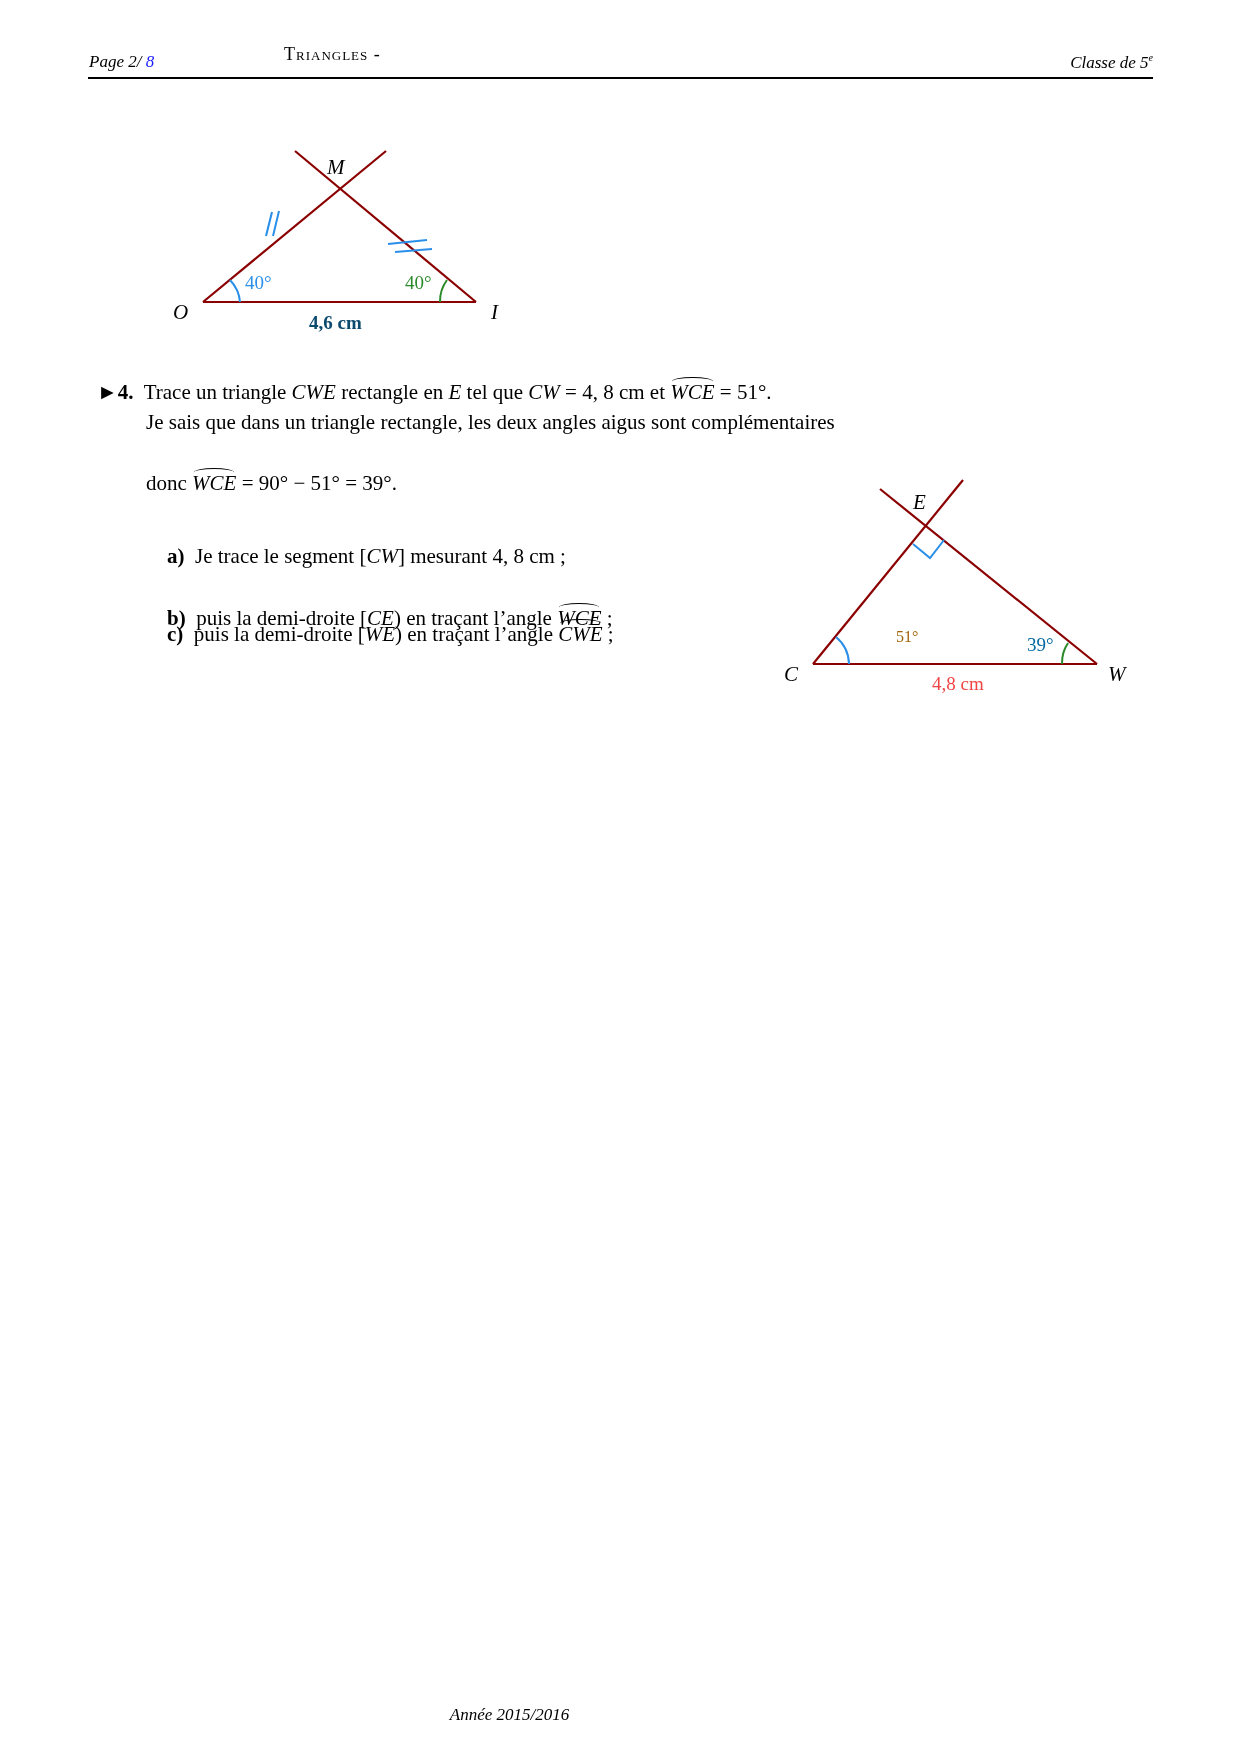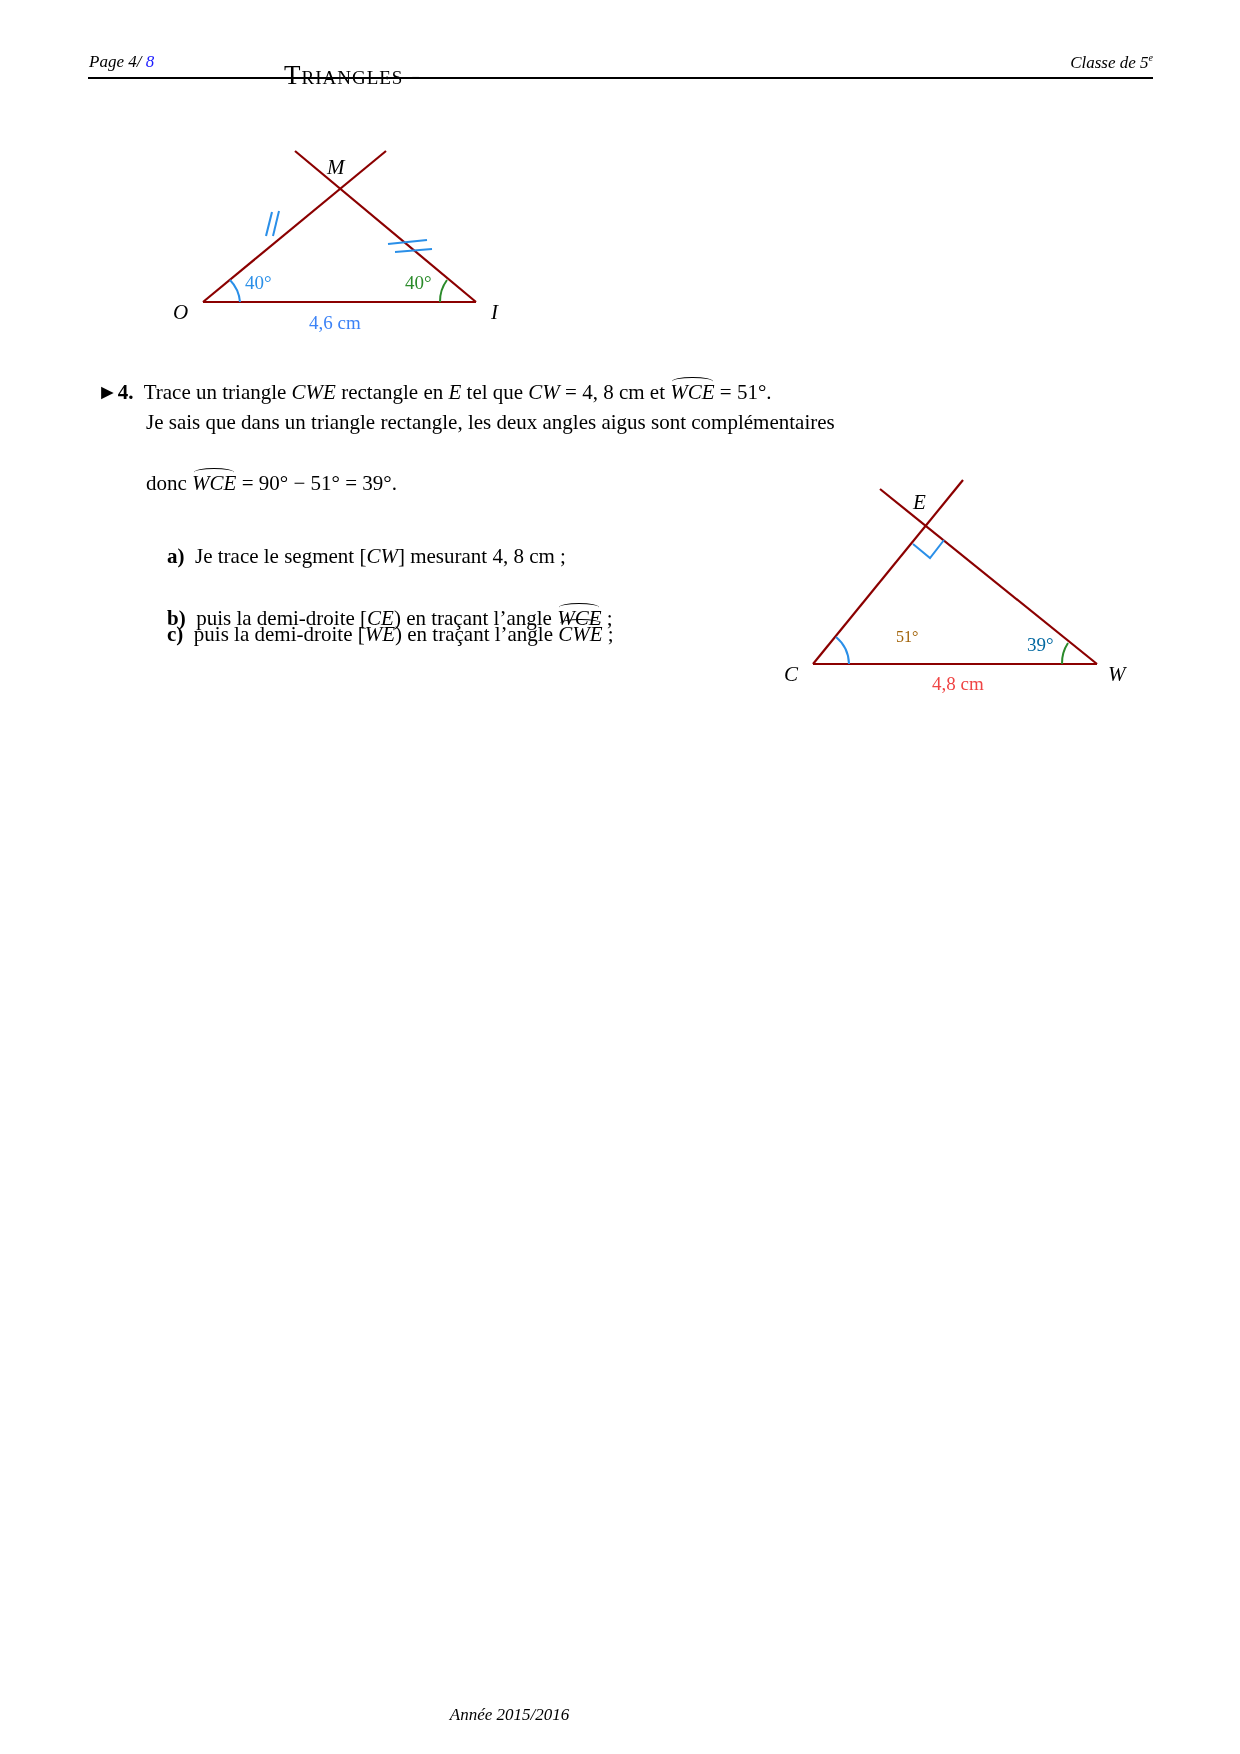--- a/index.html
+++ b/index.html
@@ -1,37 +1,37 @@
 <!DOCTYPE html>
 <html><head>
 <meta charset="utf-8">
 <style>
   html, body { margin: 0; padding: 0; background: #ffffff; }
   body { width: 1240px; height: 1754px; position: relative; overflow: hidden;
          font-family: "DejaVu Serif", "Liberation Serif", serif; color: #000; }
   .abs { position: absolute; white-space: nowrap; }
   .header-left { left: 89px; top: 52px; font-style: italic; font-size: 17px; font-family: "Liberation Serif", serif; }
   .header-left .pg-link { color: #1a1aff; }
-  .header-title { left: 284px; top: 60px; font-size: 27px; font-family: "Liberation Serif", serif; letter-spacing: 1px; font-variant: small-caps; }
+  .header-title { left: 284px; top: 44px; font-size: 18px; font-family: "Liberation Serif", serif; letter-spacing: 1px; font-variant: small-caps; }
   .header-right { right: 87px; top: 52px; font-style: italic; font-size: 17px; font-family: "Liberation Serif", serif; }
   .header-right sup { font-size: 10px; }
   .header-rule { left: 88px; top: 77px; width: 1065px; height: 2px; background: #000; }
   .text { font-family: "Liberation Serif", serif; font-size: 21px; }
   .math { font-style: italic; }
   .hat { position: relative; display: inline-block; }
   .hat::before { content: ""; position: absolute; left: 2px; right: 2px; top: -3px; height: 8px;
                  border-top: 1.5px solid #000; border-radius: 50% 50% 0 0; }
   .item-label { font-weight: bold; }
   svg { position: absolute; left: 0; top: 0; }
   .footer { left: 0; width: 1019px; text-align: center; top: 1705px; font-style: italic; font-size: 17px; font-family: "Liberation Serif", serif; }
 </style>
 </head>
 <body>
 
-<div class="abs header-left"><span>Page 4/ </span><span class="pg-link">8</span></div>
+<div class="abs header-left"><span>Page 2/ </span><span class="pg-link">8</span></div>
 <div class="abs header-title">Triangles -</div>
 <div class="abs header-right"><span>Classe de 5</span><sup>e</sup></div>
 <div class="abs header-rule"></div>
 
 <svg width="1240" height="1754">
 
   <g>
     <line x1="203" y1="302" x2="476" y2="302" stroke="#8b0000" stroke-width="2.2"></line>
     <line x1="203" y1="302" x2="386" y2="151" stroke="#8b0000" stroke-width="2.2"></line>
     <line x1="476" y1="302" x2="295" y2="151" stroke="#8b0000" stroke-width="2.2"></line>
@@ -56,21 +56,21 @@
     <path d="M 836 637 A 36 36 0 0 1 849 664" fill="none" stroke="#2a8fe8" stroke-width="2"></path>
     <path d="M 1068 643 A 36 36 0 0 0 1062 664" fill="none" stroke="#2a8a2a" stroke-width="2"></path>
   </g>
 </svg>
 
 <div class="abs text math" style="left:327px;top:155px;">M</div>
 <div class="abs text math" style="left:173px;top:300px;">O</div>
 <div class="abs text math" style="left:491px;top:300px;">I</div>
 <div class="abs text" style="left:245px;top:272px;color:#2a8fe8;font-size:19px;">40°</div>
 <div class="abs text" style="left:405px;top:272px;color:#2a8a2a;font-size:19px;">40°</div>
-<div class="abs text" style="left:309px;top:312px;color:#3b82f6;font-size:19px;">4,6 cm</div>
+<div class="abs text" style="left:309px;top:312px;color:#0c4a6e;font-size:19px;font-weight:bold;">4,6 cm</div>
 
 <div class="abs text" style="left:97px;top:380px;">
   <b>►4.</b>&nbsp;
   <span>Trace un triangle </span><span class="math">CWE</span><span> rectangle en </span><span class="math">E</span><span> tel que </span><span class="math">CW</span><span> = 4, 8 cm et </span><span class="math hat">WCE</span><span> = 51°.</span>
 </div>
 <div class="abs text" style="left:146px;top:410px;">Je sais que dans un triangle rectangle, les deux angles aigus sont complémentaires</div>
 <div class="abs text" style="left:146px;top:438px;margin-top:33px;">
   <span>donc </span><span class="math hat">WCE</span><span> = 90° − 51° = 39°.</span>
 </div>
 

